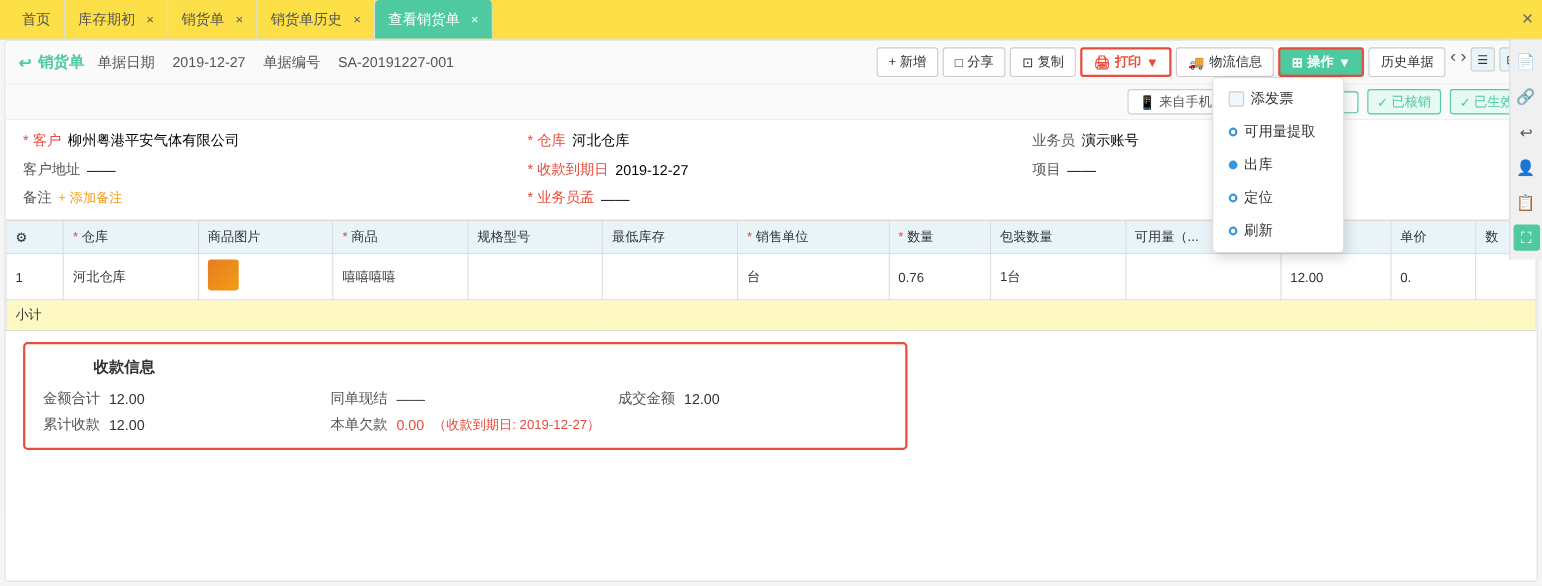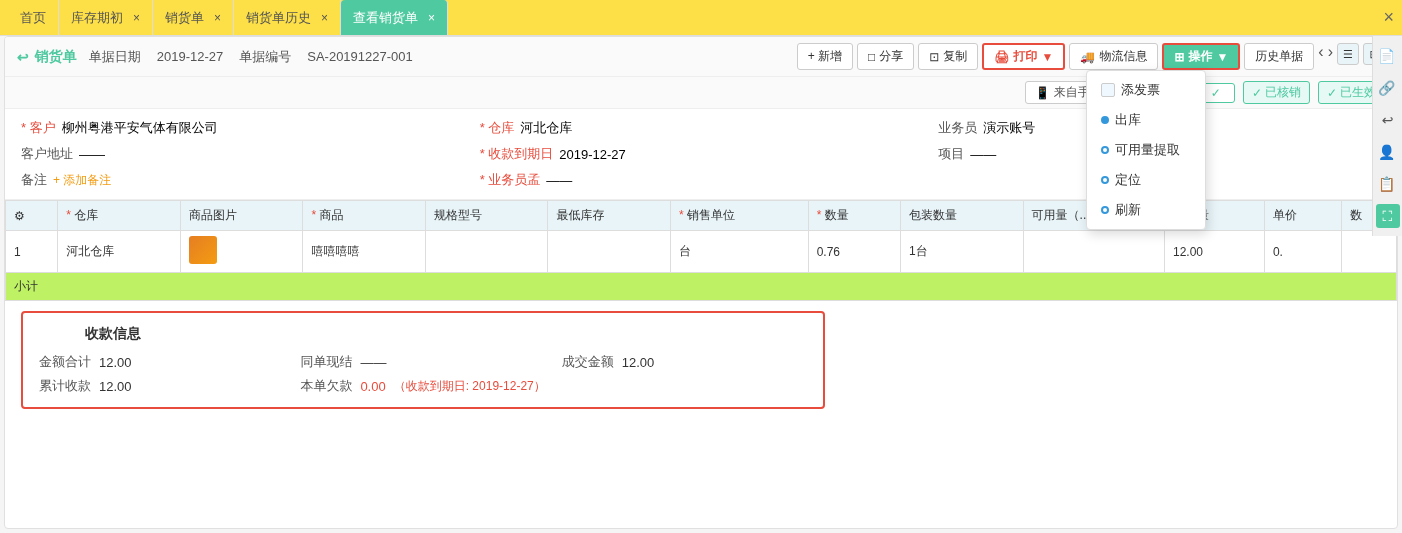--- a/index.html
+++ b/index.html
@@ -37,41 +37,41 @@
     .field-label { color: #e74c3c; font-size: 13px; white-space: nowrap; }
     .field-label.optional { color: #555; }
     .field-value { color: #000000; font-size: 13px; }
     .field-add { color: #f39c12; font-size: 12px; cursor: pointer; }
 
     
     .table-section { overflow-x: auto; }
     table { width: 100%; border-collapse: collapse; font-size: 12px; }
     th { background: #e8f4f8; padding: 6px 8px; text-align: left; border: 1px solid #ddd; white-space: nowrap; color: #333; font-weight: normal; }
     td { padding: 5px 8px; border: 1px solid #ddd; white-space: nowrap; }
-    tr.subtotal td { background: #bef264; }
+    tr.subtotal td { background: #fef9c3; }
 
     
     .product-img { width: 28px; height: 28px; background: linear-gradient(135deg, #e67e22, #f39c12); border-radius: 3px; display: inline-block; }
 
     
     .bottom-section { display: flex; padding: 10px 16px; gap: 20px; }
     .payment-box { border: 2px solid #e74c3c; border-radius: 4px; padding: 12px 16px; min-width: 500px; }
     .payment-title { font-weight: bold; font-size: 14px; margin-bottom: 10px; margin-left: 46px; }
     .payment-grid { display: grid; grid-template-columns: 1fr 1fr 1fr; gap: 6px 16px; }
     .payment-row { display: flex; align-items: center; gap: 8px; }
     .payment-label { color: #555; font-size: 13px; white-space: nowrap; }
     .payment-value { color: #333; font-size: 13px; }
     .payment-value.red { color: #e74c3c; }
 
     
     .right-sidebar { position: absolute; right: 0; top: 36px; width: 30px; background: #f0f0f0; border-left: 1px solid #ddd; display: flex; flex-direction: column; align-items: center; gap: 8px; padding: 8px 0; }
     .sidebar-icon { width: 24px; height: 24px; display: flex; align-items: center; justify-content: center; cursor: pointer; color: #555; font-size: 14px; }
 
     
-    .dropdown-menu { position: absolute; top: 70px; right: 196px; background: #fff; border: 1px solid #ddd; border-radius: 4px; box-shadow: 2px 4px 12px rgba(0,0,0,0.15); z-index: 100; min-width: 120px; padding: 4px 0; }
+    .dropdown-menu { position: absolute; top: 70px; right: 180px; background: #fff; border: 1px solid #ddd; border-radius: 4px; box-shadow: 2px 4px 12px rgba(0,0,0,0.15); z-index: 100; min-width: 120px; padding: 4px 0; }
     .dropdown-item { display: flex; align-items: center; gap: 6px; padding: 6px 14px; cursor: pointer; font-size: 13px; color: #333; }
     .dot { width: 8px; height: 8px; border-radius: 50%; display: inline-block; }
     .dot-blue { background: #3498db; border: 2px solid #3498db; }
     .dot-outline { background: #fff; border: 2px solid #3498db; }
     .checkbox-icon { width: 14px; height: 14px; border: 1px solid #ccc; border-radius: 2px; display: inline-block; background: #f0f8ff; }
 
     
     .red-border { border: 2px solid #e74c3c !important; border-radius: 3px; }
 
     .nav-arrow { color: #555; font-size: 16px; cursor: pointer; }
@@ -286,26 +286,26 @@
       </div>
     </div>
   </div>
 
   <div class="dropdown-menu">
     <div class="dropdown-item">
       <span class="checkbox-icon"></span>
       <span>添发票</span>
     </div>
     <div class="dropdown-item">
+      <span class="dot dot-outline"></span>
+      <span>可用量提取</span>
+    </div>
+    <div class="dropdown-item">
       <span class="dot dot-blue"></span>
       <span>出库</span>
-    </div>
-    <div class="dropdown-item">
-      <span class="dot dot-outline"></span>
-      <span>可用量提取</span>
     </div>
     <div class="dropdown-item">
       <span class="dot dot-outline"></span>
       <span>定位</span>
     </div>
     <div class="dropdown-item">
       <span class="dot dot-outline"></span>
       <span>刷新</span>
     </div>
   </div>

